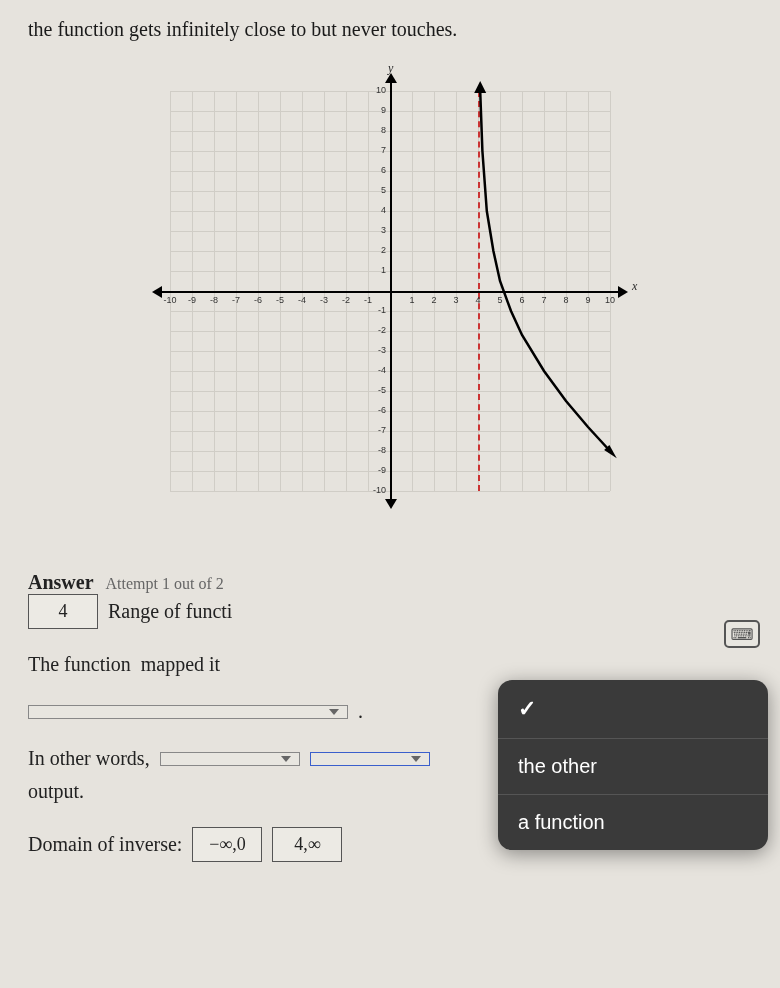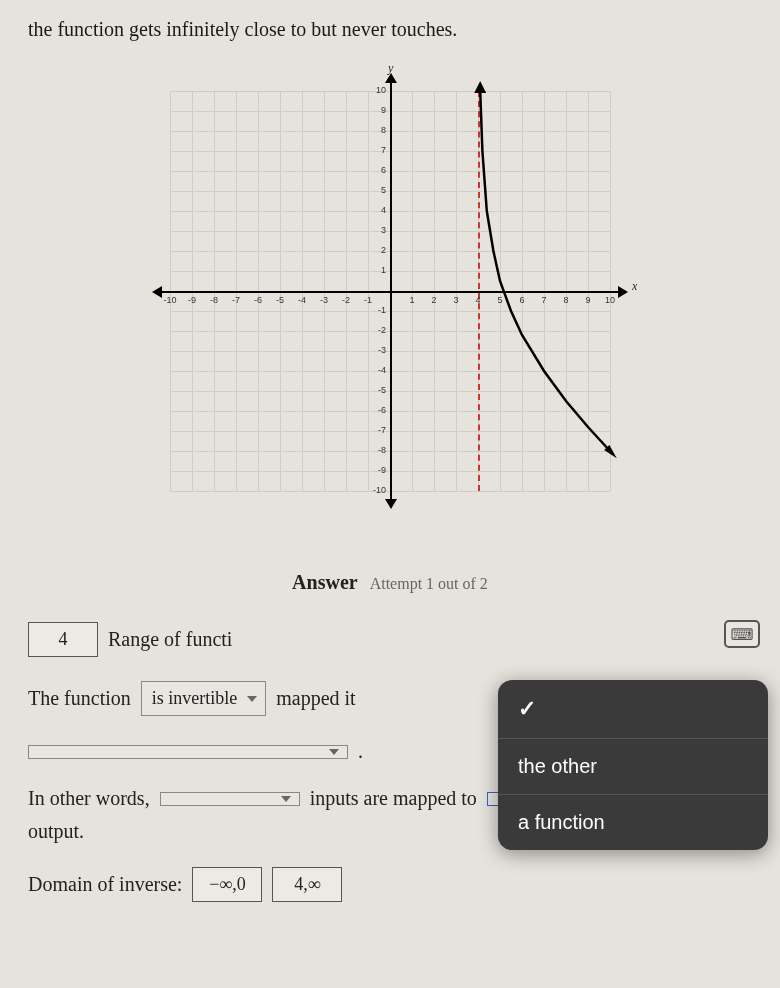--- a/index.html
+++ b/index.html
@@ -69,22 +69,20 @@
   .asymptote {
     position: absolute;
     border-left: 2px dashed #cc3333;
     height: 400px;
     top: 30px;
   }
   .answer-section {
     padding: 20px 28px;
   }
   .answer-header {
-    margin-bottom: 28px;
-    text-align: center;
   }
   .answer-title {
     font-weight: bold;
     font-size: 20px;
     color: #222;
   }
   .attempt {
     font-size: 16px;
     color: #666;
     margin-left: 8px;
@@ -293,33 +291,31 @@
     <span class="attempt">Attempt 1 out of 2</span>
   </div>
 
   <div class="line">
     <span class="input-box">4</span>
     <span>Range of functi</span>
   </div>
 
   <div class="line">
     <span>The function</span>
-    <span class="select-box">is invertible</span>
     <span>mapped it</span>
   </div>
 
   <div class="line">
     <span class="select-box empty" style="min-width:320px;"></span>
     <span>.</span>
   </div>
 
   <div class="line">
     <span>In other words,</span>
     <span class="select-box empty"></span>
-    <span>inputs are mapped to</span>
     <span class="select-box blue"></span>
   </div>
   <div class="line" style="margin-top:-14px;font-family:Liberation Serif, serif;">
     <span>output.</span>
   </div>
 
   <div class="line">
     <span>Domain of inverse:</span>
     <span class="input-box">−∞,0</span>
     <span class="input-box">4,∞</span>

